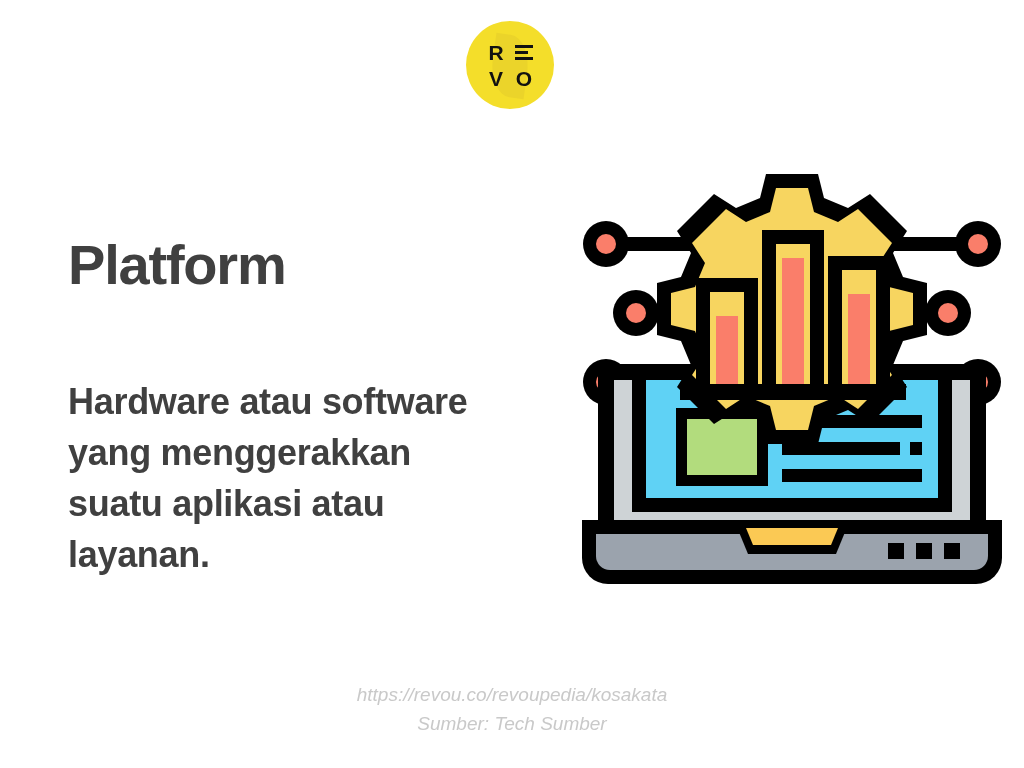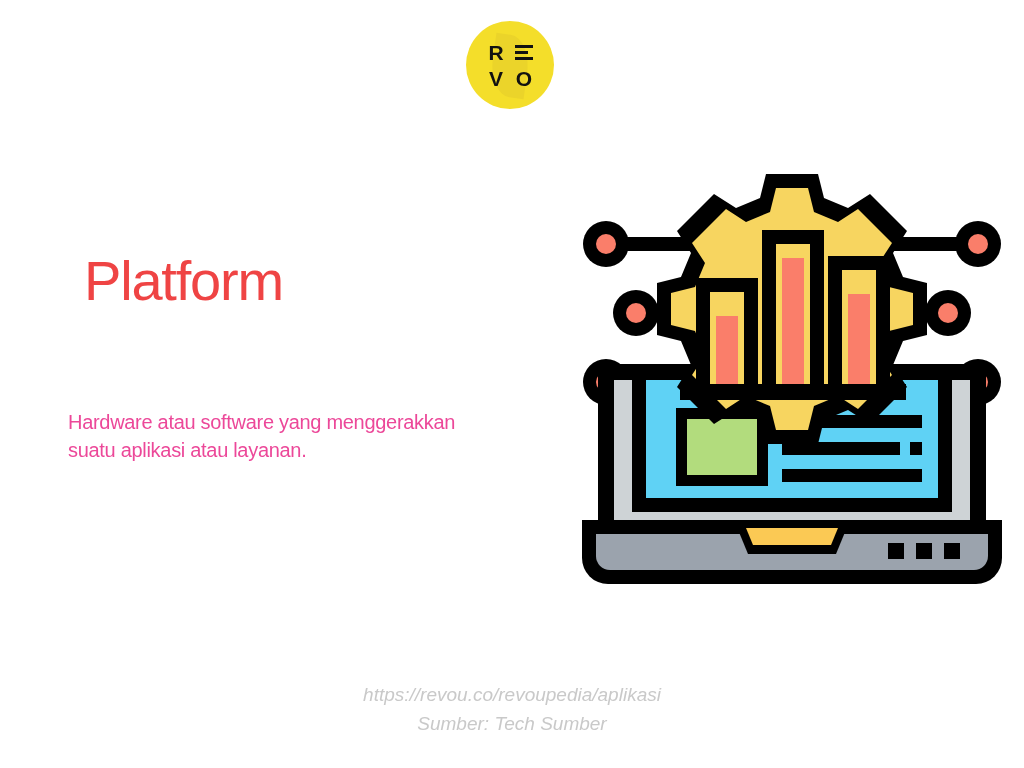--- a/index.html
+++ b/index.html
@@ -75,35 +75,36 @@
 
   
   #text-column {
     position: absolute;
     left: 68px;
     top: 236px;
     width: 430px;
   }
   #page-title {
     font-family: "Liberation Sans", sans-serif;
-    font-weight: normal;
+    font-weight: bold;
     font-size: 56px;
     line-height: 1.05;
     letter-spacing: -1.2px;
-    color: #ef4444;
-    margin: 16px;
+    color: #404040;
+    margin: 0;
   }
   #body-text {
     margin: 0;
     padding-top: 81px;
     font-family: "Liberation Sans", sans-serif;
-    font-size: 20px;
+    font-size: 36px;
     line-height: 1.42;
-    color: #ec4899;
+    color: #404040;
     letter-spacing: -0.3px;
+    font-weight: bold;
   }
 
   
   #illustration {
     position: absolute;
     left: 576px;
     top: 168px;
     width: 432px;
     height: 432px;
   }
@@ -244,15 +245,15 @@
         <rect x="266" y="102" width="34" height="128" fill="#F7D560"></rect>
         <rect x="272" y="126" width="22" height="104" fill="#FA7E6A"></rect>
 
         <rect x="104" y="216" width="226" height="16" fill="#000000"></rect>
       </g>
     </g>
   </svg>
 </div>
 
 <div id="footer">
-  <span class="footer-line">https://revou.co/revoupedia/aplikasi</span>
+  <span class="footer-line">https://revou.co/revoupedia/kosakata</span>
   <span class="footer-line">Sumber: Tech Sumber</span>
 </div>
 
 </body></html>

